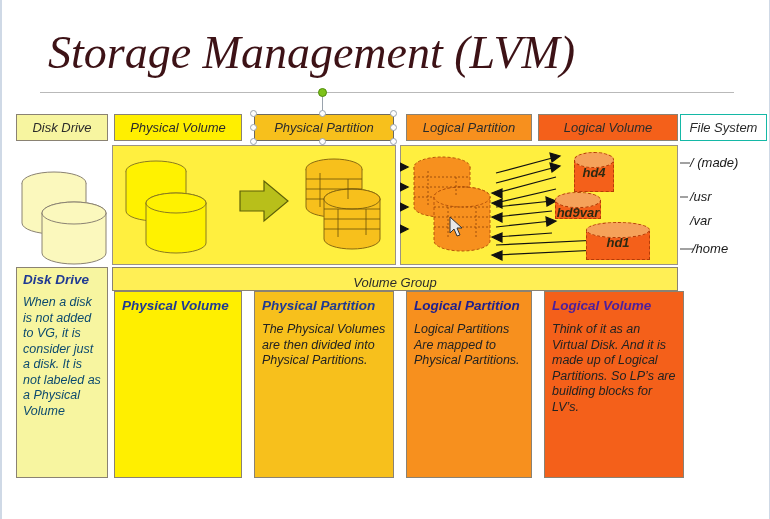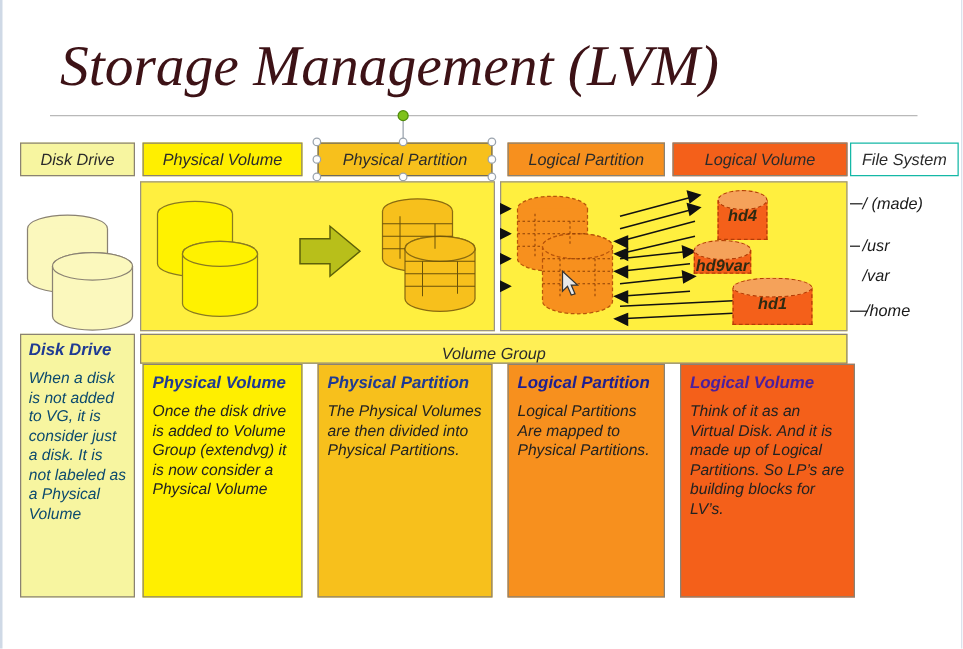--- a/index.html
+++ b/index.html
@@ -213,21 +213,20 @@
     <span>Volume Group</span>
   </div>
 
   <div id="dd-card">
     <div class="hd-t">Disk Drive</div>
     <div class="bd">When a disk is not added to VG, it is consider just a disk. It is not labeled as a Physical Volume</div>
   </div>
 
   <div class="card" style="left:112px;width:128px;height:187px;background:#ffef00;">
     <div class="hd-t">Physical Volume</div>
-    <div class="bd">Once the disk drive is added to Volume Group (extendvg) it is now consider a Physical Volume</div>
   </div>
 
   <div class="card" style="left:252px;width:140px;height:187px;background:#f7c01c;">
     <div class="hd-t">Physical Partition</div>
     <div class="bd">The Physical Volumes are then divided into Physical Partitions.</div>
   </div>
 
   <div class="card" style="left:404px;width:126px;height:187px;background:#f7901e;">
     <div class="hd-t" style="color:#1f1f8f;">Logical Partition</div>
     <div class="bd">Logical Partitions Are mapped to Physical Partitions.</div>

